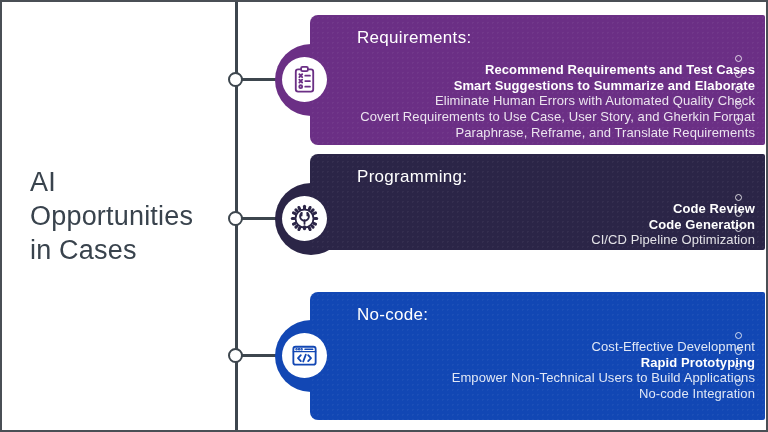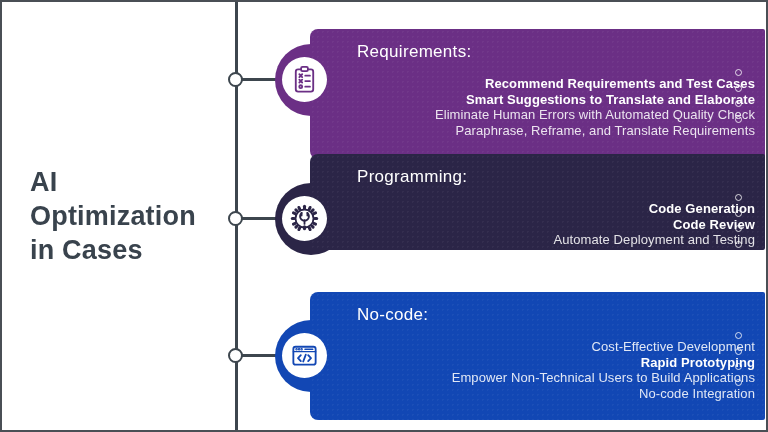--- a/index.html
+++ b/index.html
@@ -10,31 +10,31 @@
   }
   
   .vline { position:absolute; left:233px; top:0; width:3px; height:100%; }
   .hconn { position:absolute; left:236px; width:46px; height:3px; }
   .node {
     position:absolute; left:226px; width:11px; height:11px; background:#fff;
     border:2.5px solid #3D464E; border-radius:50%; z-index:6;
   }
   
   .main-title {
-    position:absolute; left:28px; top:163px; font-size:27px; font-weight:bold;
+    position:absolute; left:28px; top:163px; font-size:27px; font-weight:normal;
     line-height:34px; letter-spacing:0.2px;
   }
   
   .panel {
     position:absolute; left:308px; width:455px; border-radius:8px 2px 2px 8px;
     color:#fff; z-index:3; box-sizing:border-box; padding:12px 10px 0 47px;
     background-image: radial-gradient(rgba(255,255,255,0.045) 1px, transparent 1px);
     background-size:5px 5px;
   }
-  .p0 { top:27px;  height:130px; }
+  .p0 { top:13px;  height:130px; }
   .p1 { top:152px; height:96px; }
   .p2 { top:290px; height:128px; }
   .panel-title { font-size:17px; font-weight:500; line-height:22px; letter-spacing:0.3px; }
   .panel ul { margin:6px 0 0; padding:0; list-style:none; }
   .panel li { display:flex; align-items:flex-end; height:15.7px; font-size:13px;
               color:rgba(255,255,255,0.87); letter-spacing:0.1px;flex-direction:column; }
   .panel li .marker {
     flex:none; width:5px; height:5px; margin:0 13px 0 4px;
     border:1.4px solid rgba(255,255,255,0.8); border-radius:50%;
   }
@@ -60,21 +60,21 @@
   <div class="hconn hc0" style="background-color: rgb(61, 70, 78);"></div>
   <div class="hconn hc1" style="background-color: rgb(61, 70, 78);"></div>
   <div class="hconn hc2" style="background-color: rgb(61, 70, 78);"></div>
 
   <div class="node nd0" style="border-color: rgb(61, 70, 78);"></div>
   <div class="node nd1" style="border-color: rgb(61, 70, 78);"></div>
   <div class="node nd2" style="border-color: rgb(61, 70, 78);"></div>
 
   <div class="main-title" style="color: rgb(57, 67, 77);">
     <div>AI</div>
-    <div>Optimization</div>
+    <div>Opportunities</div>
     <div>in Cases</div>
   </div>
 
   <div class="big-circle bc0" style="background-color: rgb(107, 47, 133);"></div>
   <div class="icon-circle ic0" style="color: rgb(107, 47, 133);">
     <svg class="glyph" viewBox="0 0 32 32" fill="none" stroke="currentColor" stroke-width="1.9" stroke-linecap="round" stroke-linejoin="round">
       <rect x="7" y="5.5" width="18" height="23" rx="2.4"></rect>
       <rect x="12.5" y="3" width="7" height="4.4" rx="1.4" fill="#fff"></rect>
       <path d="M10.7 10.6 L13.6 13.5 M13.6 10.6 L10.7 13.5"></path>
       <path d="M16.8 12 L21.6 12"></path>
@@ -86,25 +86,29 @@
   </div>
   <div class="panel p0" style="background-color: rgb(107, 47, 133);">
     <div class="panel-title">Requirements:</div>
     <ul>
       <li>
           <span class="marker"></span>
           <span class="txt bold">Recommend Requirements and Test Cases</span>
         </li>
       <li>
           <span class="marker"></span>
-          <span class="txt bold">Smart Suggestions to Translate and Elaborate</span>
+          <span class="txt bold">Smart Suggestions to Summarize and Elaborate</span>
         </li>
       <li>
           <span class="marker"></span>
           <span class="txt">Eliminate Human Errors with Automated Quality Check</span>
+        </li>
+      <li>
+          <span class="marker"></span>
+          <span class="txt">Covert Requirements to Use Case, User Story, and Gherkin Format</span>
         </li>
       <li>
           <span class="marker"></span>
           <span class="txt">Paraphrase, Reframe, and Translate Requirements</span>
         </li>
     </ul>
   </div>
 
   <div class="big-circle bc1" style="background-color: rgb(43, 37, 71);"></div>
   <div class="icon-circle ic1" style="color: rgb(43, 37, 71);">
@@ -131,29 +135,25 @@
       <path d="M13 10.2 A4.6 4.6 0 1 0 19 10.2"></path>
       <path d="M13 10.2 L13 13 M19 10.2 L19 13"></path>
       <path d="M16 17.6 L16 21.6"></path>
     </svg>
   </div>
   <div class="panel p1" style="background-color: rgb(43, 37, 71);">
     <div class="panel-title">Programming:</div>
     <ul>
       <li>
           <span class="marker"></span>
-          <span class="txt bold">Code Generation</span>
-        </li>
-      <li>
-          <span class="marker"></span>
           <span class="txt bold">Code Review</span>
         </li>
       <li>
           <span class="marker"></span>
-          <span class="txt">Automate Deployment and Testing</span>
+          <span class="txt bold">Code Generation</span>
         </li>
       <li>
           <span class="marker"></span>
           <span class="txt">CI/CD Pipeline Optimization</span>
         </li>
     </ul>
   </div>
 
   <div class="big-circle bc2" style="background-color: rgb(18, 71, 180);"></div>
   <div class="icon-circle ic2" style="color: rgb(18, 71, 180);">

